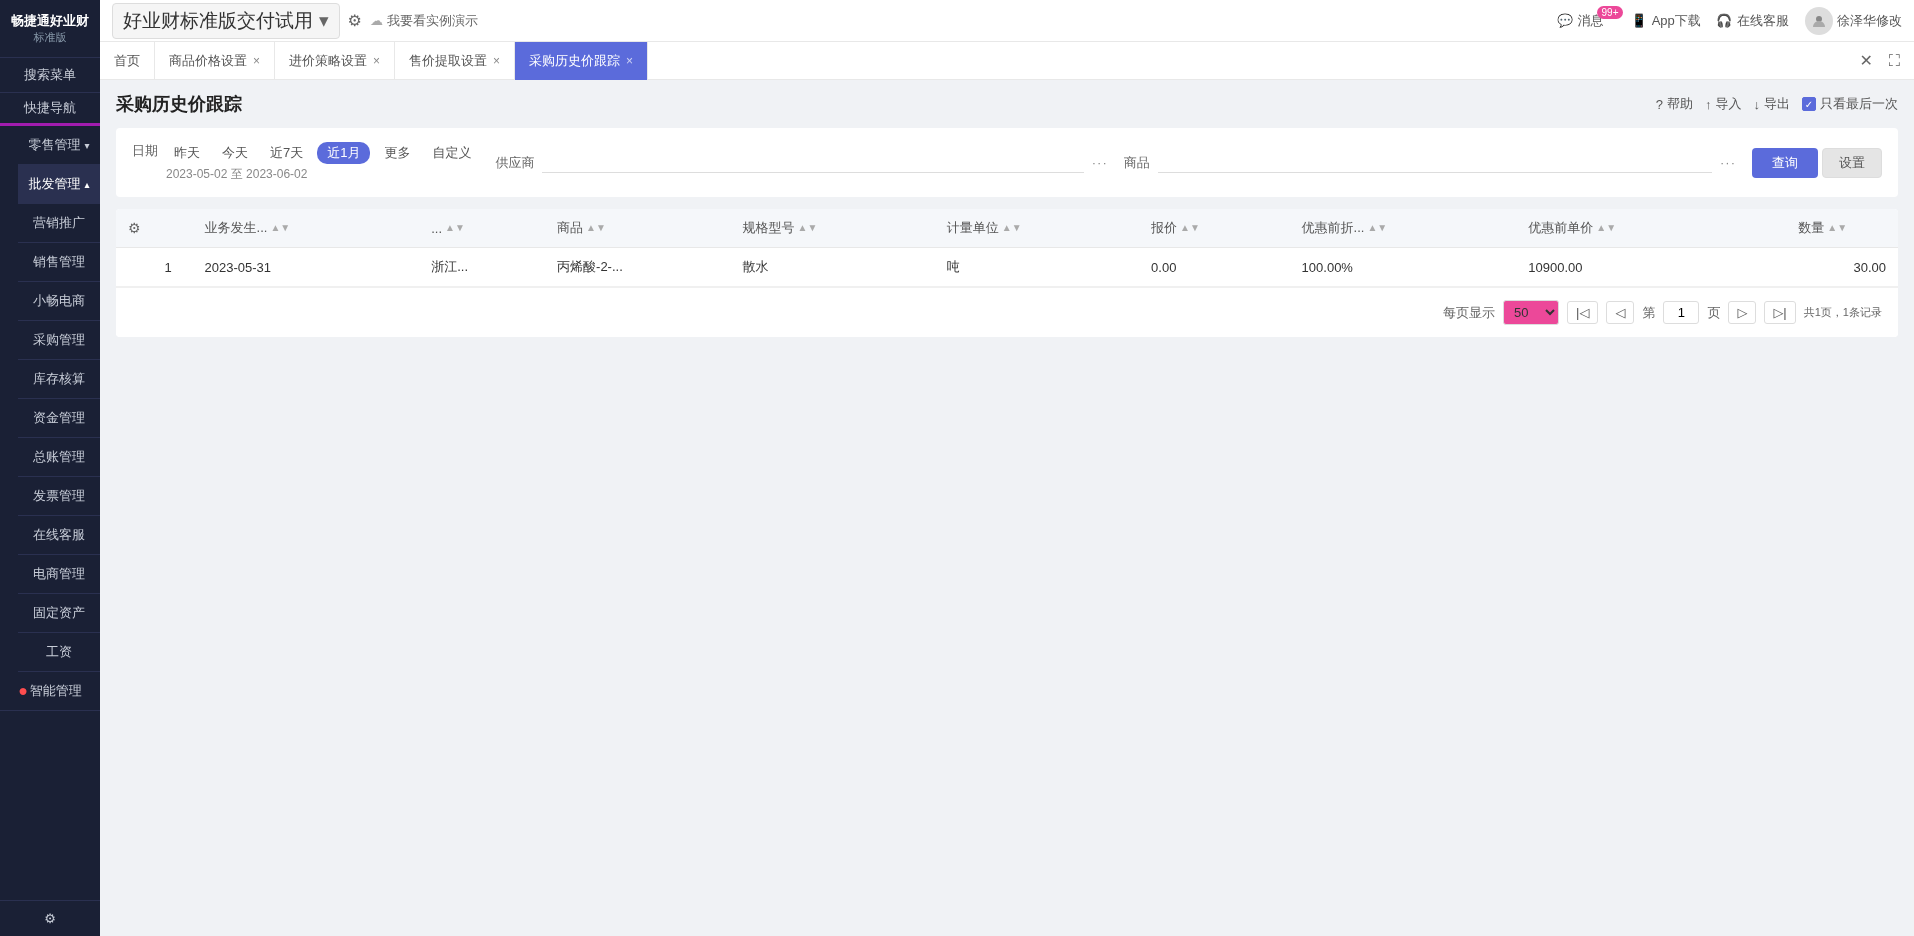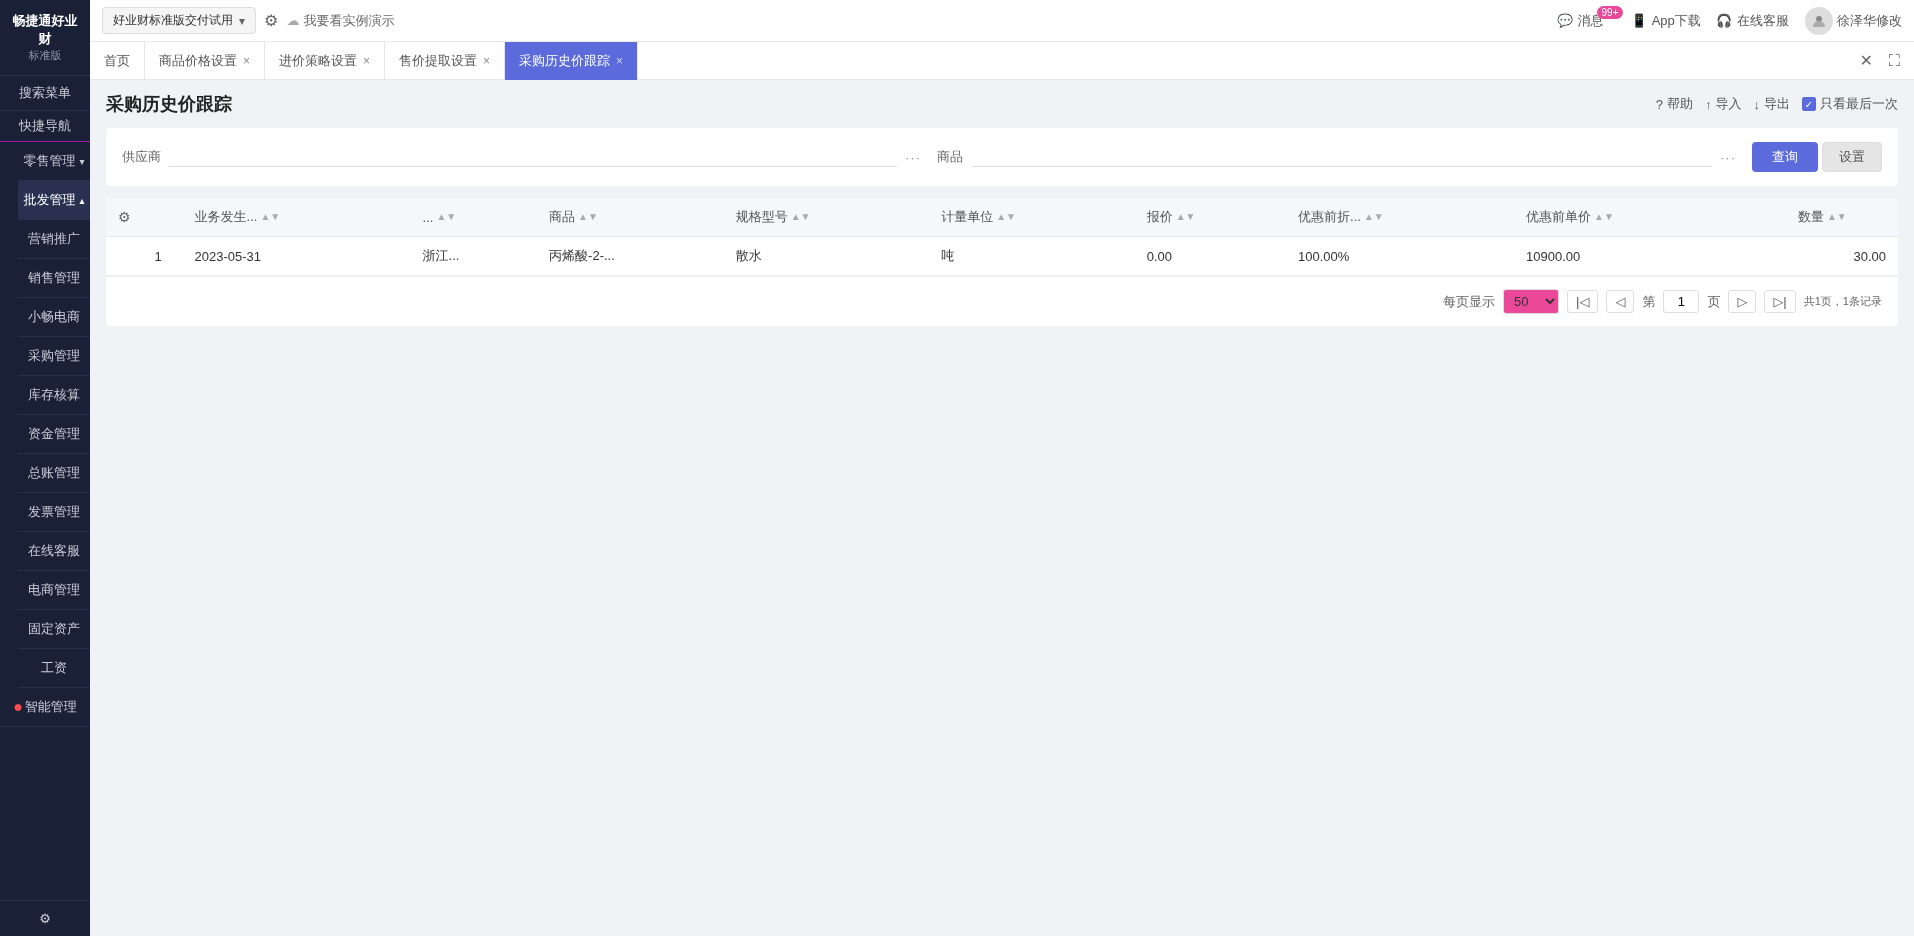--- a/index.html
+++ b/index.html
@@ -1,37 +1,37 @@
 <!DOCTYPE html>
 <html><head>
   <meta charset="utf-8">
   <style>
     * { box-sizing: border-box; margin: 0; padding: 0; }
     body { font-family: "Microsoft YaHei", "微软雅黑", Arial, sans-serif; font-size: 13px; color: #333; background: #f0f2f5; display: flex; height: 936px; overflow: hidden; }
 
     
-    .sidebar { width: 90px; background: #1a2035; color: #c8cdd8; display: flex; flex-direction: column; flex-shrink: 0; height: 100%; }
+    .sidebar { width: 100px; background: #1a2035; color: #c8cdd8; display: flex; flex-direction: column; flex-shrink: 0; height: 100%; }
     .sidebar-logo { padding: 12px 8px; background: #1a2035; border-bottom: 1px solid #2a3050; text-align: center; }
     .sidebar-logo .logo-title { color: #fff; font-size: 13px; font-weight: bold; line-height: 1.4; }
     .sidebar-logo .logo-sub { color: #8899aa; font-size: 11px; }
     .sidebar-search { padding: 8px; text-align: center; cursor: pointer; color: #c8cdd8; font-size: 13px; border-bottom: 1px solid #2a3050; }
-    .sidebar-nav { padding: 6px; text-align: center; cursor: pointer; color: #c8cdd8; font-size: 13px; border-bottom: 1px solid #a21caf; }
+    .sidebar-nav { padding: 6px; text-align: center; cursor: pointer; color: #c8cdd8; font-size: 13px; border-bottom: 3px solid #a21caf; }
     .sidebar-item { padding: 10px 4px; text-align: center; cursor: pointer; color: #c8cdd8; font-size: 13px; display: flex; align-items: center; justify-content: center; gap: 4px; border-bottom: 1px solid #2a3050; margin-left: 18px; }
     .sidebar-item.active { color: #fff; background: #2a3050; }
     .sidebar-item .arrow { font-size: 10px; }
     .sidebar-bottom { margin-top: auto; padding: 10px 4px; text-align: center; cursor: pointer; color: #c8cdd8; font-size: 13px; border-top: 1px solid #2a3050; }
     .sidebar-dot { color: #ff4d4f; font-size: 16px; margin-right: 2px; }
     .sidebar-item-dot { padding: 10px 4px; text-align: center; cursor: pointer; color: #c8cdd8; font-size: 13px; display: flex; align-items: center; justify-content: center; border-bottom: 1px solid #2a3050; }
 
     
     .main { flex: 1; display: flex; flex-direction: column; overflow: hidden; }
 
     
     .topbar { background: #fff; height: 42px; display: flex; align-items: center; padding: 0 12px; border-bottom: 1px solid #e8e8e8; gap: 8px; flex-shrink: 0; }
-    .topbar-version { display: flex; align-items: center; gap: 6px; color: #333; font-size: 12px; background: #f5f5f5; border: 1px solid #ddd; border-radius: 4px; padding: 4px 10px; cursor: pointer; }
+    .topbar-version { display: flex; align-items: center; gap: 6px; color: #333; font-size: 19px; background: #f5f5f5; border: 1px solid #ddd; border-radius: 4px; padding: 4px 10px; cursor: pointer; }
     .topbar-version .arrow { color: #666; }
     .topbar-settings { color: #666; cursor: pointer; font-size: 16px; }
     .topbar-demo { display: flex; align-items: center; gap: 4px; color: #666; font-size: 13px; cursor: pointer; }
     .topbar-demo .icon { color: #aaa; }
     .topbar-right { margin-left: auto; display: flex; align-items: center; gap: 16px; }
     .topbar-btn { display: flex; align-items: center; gap: 4px; color: #555; font-size: 13px; cursor: pointer; position: relative; }
     .badge { background: #ec4899; color: #fff; font-size: 10px; border-radius: 10px; padding: 1px 5px; position: absolute; top: -6px; right: -8px; }
     .topbar-user { display: flex; align-items: center; gap: 4px; color: #555; font-size: 13px; cursor: pointer; }
     .avatar-icon { width: 28px; height: 28px; border-radius: 50%; background: #ddd; display: flex; align-items: center; justify-content: center; color: #888; }
 
@@ -234,20 +234,34 @@
         </div>
         <div class="page-action-checkbox">
           <span class="checkbox-checked">✓</span>
           <span>只看最后一次</span>
         </div>
       </div>
     </div>
 
     <div class="filter-area">
       <div class="filter-row">
+        <div style="display:flex;align-items:flex-start;gap:8px;">
+          <span class="filter-label">日期</span>
+          <div style="display:flex;flex-direction:column;">
+            <div class="filter-dates">
+              <span class="date-btn">昨天</span>
+              <span class="date-btn">今天</span>
+              <span class="date-btn">近7天</span>
+              <span class="date-btn active">近1月</span>
+              <span class="date-btn">更多</span>
+              <span class="date-btn">自定义</span>
+            </div>
+            <div class="date-range">2023-05-02 至 2023-06-02</div>
+          </div>
+        </div>
 
         <div class="filter-supplier-section">
           <span class="filter-label">供应商</span>
           <input class="filter-input" type="text" value="" placeholder="" style="">
           <span class="three-dots">···</span>
         </div>
 
         <div class="filter-goods-section">
           <span class="filter-label">商品</span>
           <input class="filter-input" type="text" value="" placeholder="" style="">

